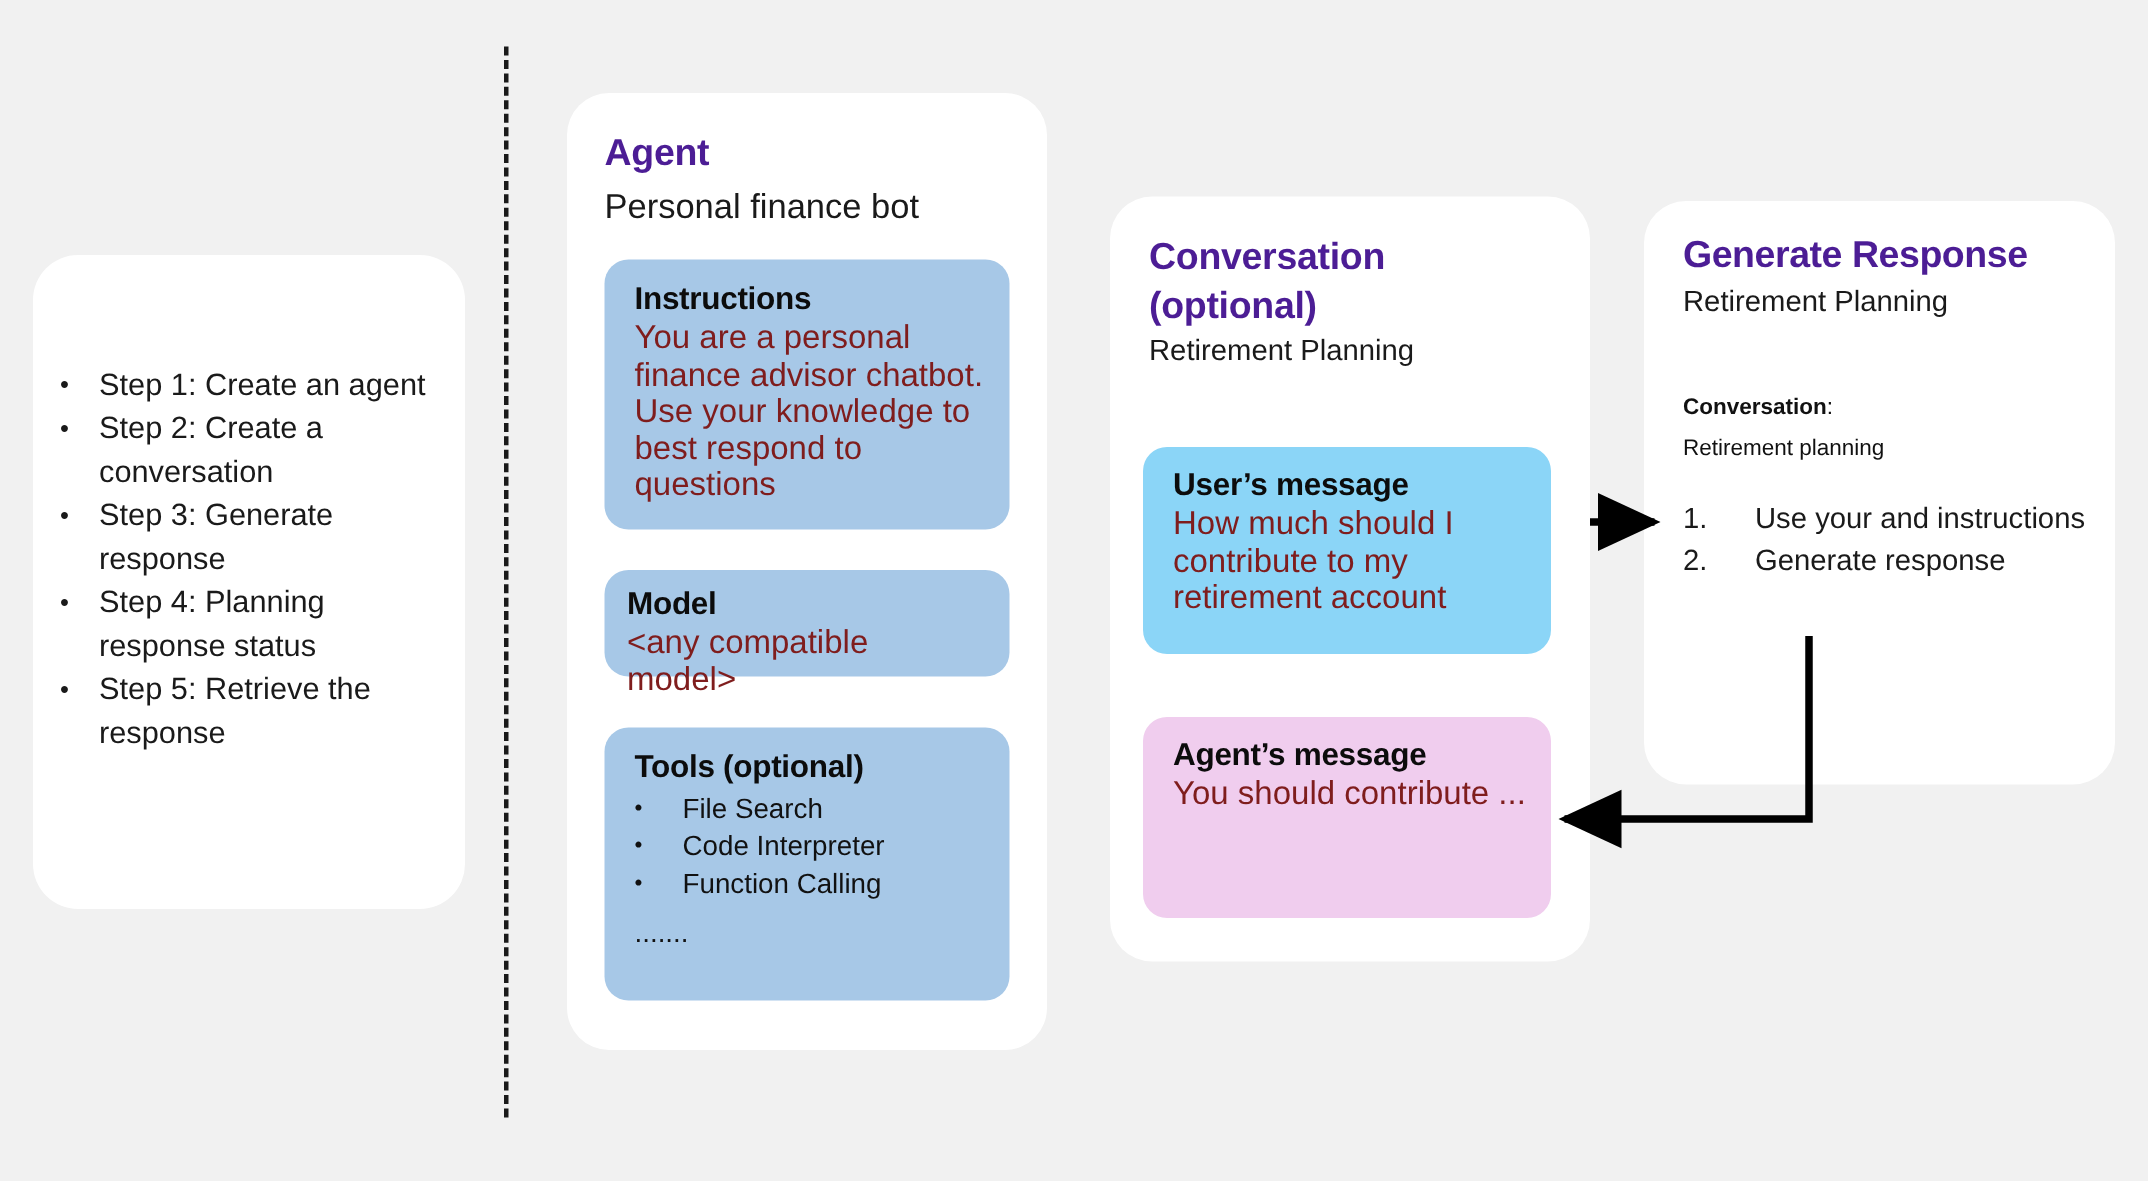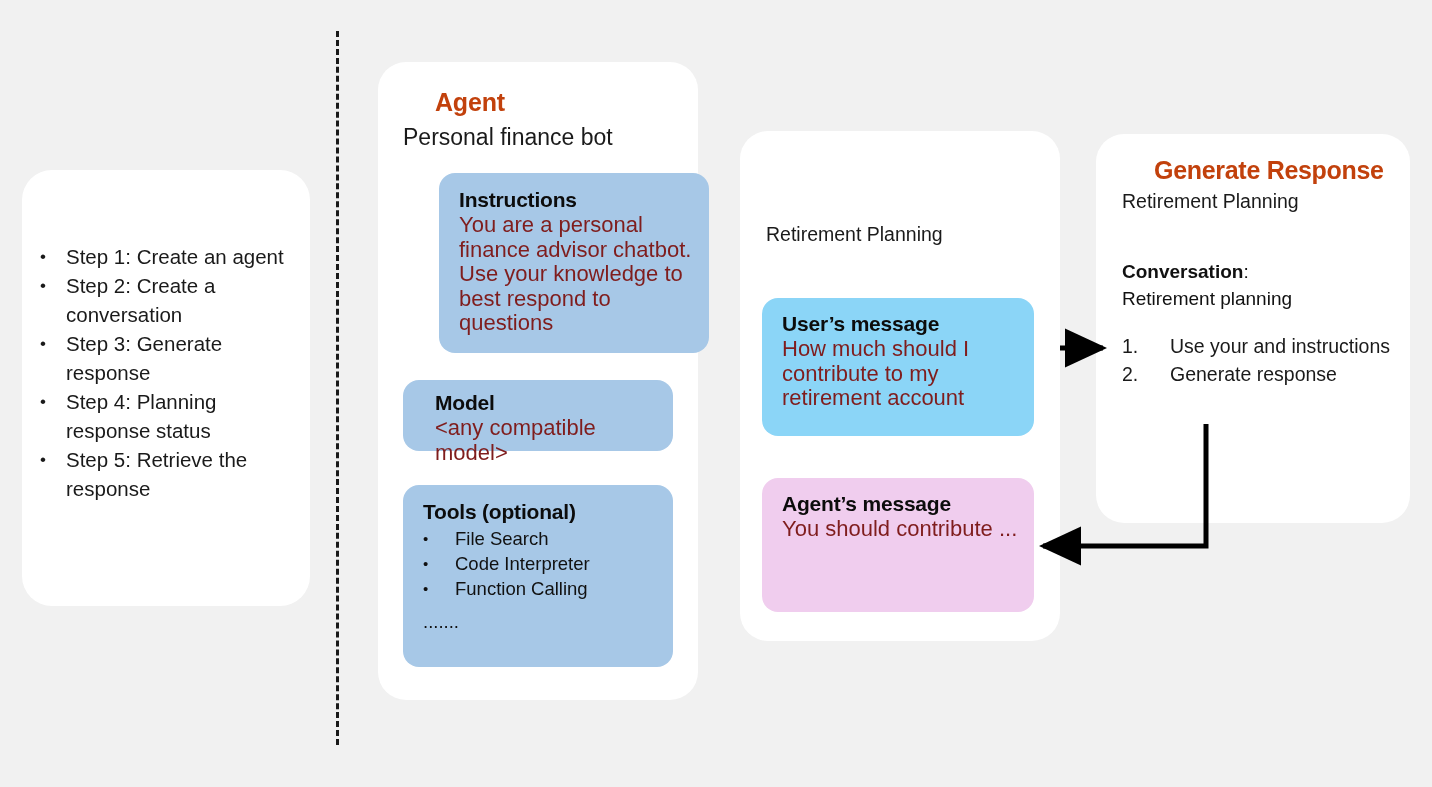--- a/index.html
+++ b/index.html
@@ -63,22 +63,21 @@
   #agent-card {
     left: 378px;
     top: 62px;
     width: 320px;
     height: 638px;
     border-radius: 28px;
   }
   .card-title {
     position: absolute;
     font-weight: bold;
-    color: #c2410c;
-    margin-left: 32px;
+    color: #4c1d95;
   }
   .card-sub {
     position: absolute;
     color: #1a1a1a;
   }
   #agent-title {
     left: 25px;
     top: 26px;
     font-size: 25px;
     letter-spacing: -0.2px;
@@ -107,28 +106,27 @@
     line-height: 24.5px;
     color: #7f1d1d;
   }
 
   #instructions-box {
     left: 25px;
     top: 111px;
     width: 270px;
     height: 180px;
     padding: 14px 16px 0 20px;
-    margin-left: 36px;
   }
   #model-box {
     left: 25px;
     top: 318px;
     width: 270px;
     height: 71px;
-    padding: 10px 16px 0 32px;
+    padding: 10px 16px 0 15px;
   }
   #tools-box {
     left: 25px;
     top: 423px;
     width: 270px;
     height: 182px;
     padding: 14px 16px 0 20px;
   }
   #tools-list {
     margin-top: 1px;
@@ -209,21 +207,21 @@
   }
   #gen-sub {
     left: 26px;
     top: 56px;
     font-size: 19.5px;
   }
   #gen-conv-block {
     position: absolute;
     left: 26px;
     top: 124px;
-    font-size: 19px;
+    font-size: 15px;
     line-height: 27px;
   }
   #gen-conv-label {
     font-weight: bold;
   }
   #gen-steps {
     position: absolute;
     left: 26px;
     top: 198px;
     width: 270px;
@@ -323,20 +321,21 @@
         <div class="tool-row">
           <span class="tool-bullet">•</span>
           <span>Function Calling</span>
         </div>
       </div>
       <div id="tools-ellipsis">.......</div>
     </div>
   </div>
 
   <div class="card" id="conversation-card">
+    <div class="card-title" id="conv-title">Conversation (optional)</div>
     <div class="card-sub" id="conv-sub">Retirement Planning</div>
 
     <div class="msg-box" id="user-msg-box">
       <div class="box-title">User’s message</div>
       <div class="box-body">How much should I contribute to my retirement account</div>
     </div>
 
     <div class="msg-box" id="agent-msg-box">
       <div class="box-title">Agent’s message</div>
       <div class="box-body">You should contribute ...</div>

